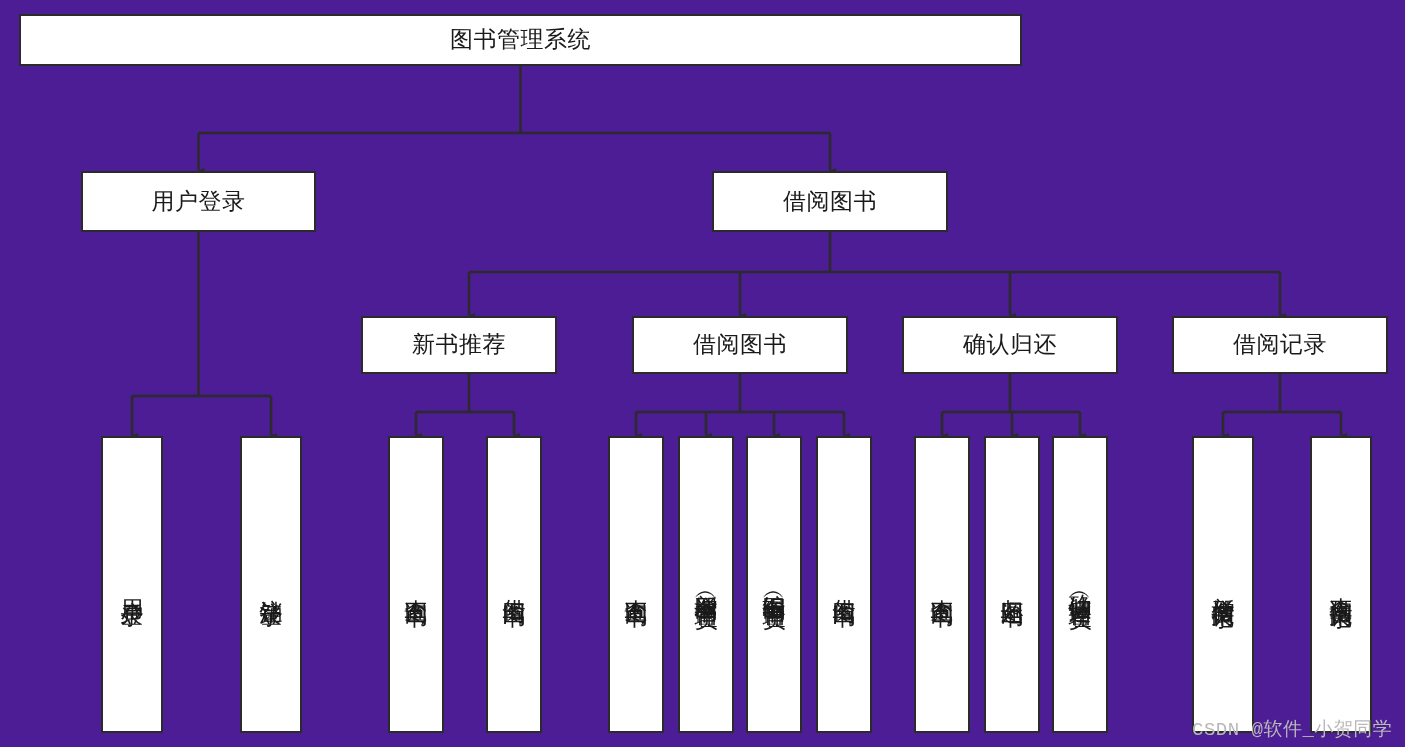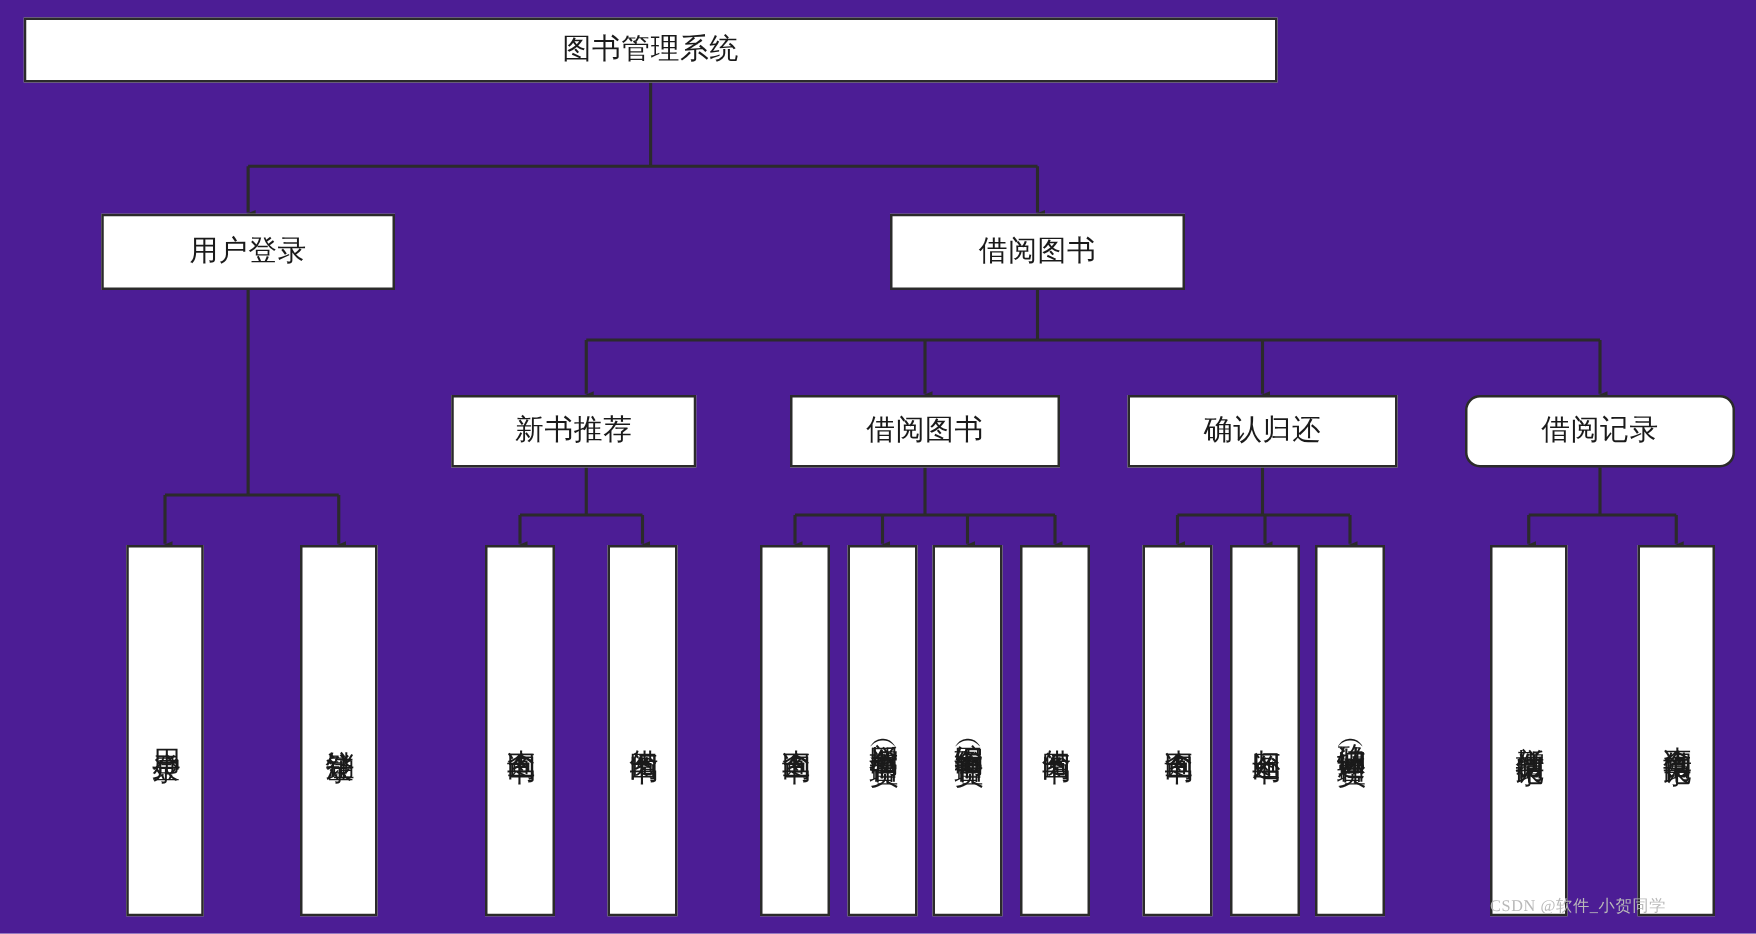--- a/index.html
+++ b/index.html
@@ -55,26 +55,26 @@
   .node.vert .label{
     writing-mode:vertical-rl;
     text-orientation:upright;
     font-size:23px;
     line-height:1.18;
     letter-spacing:2px;
     white-space:nowrap;
   }
   .watermark{
     position:absolute;
-    font-size:13px;
+    font-size:19px;
     color:#b9b9b9;
     letter-spacing:0.5px;
     z-index:6;
     white-space:nowrap;
-    font-family:Liberation Serif, serif;
+    font-family:Liberation Mono, monospace;
   }
 </style>
 </head>
 <body>
 
 <div id="canvas">
 
   <svg id="edges" viewBox="0 0 1405 747" width="1405" height="747">
     <defs>
       <marker id="arrow" markerWidth="10" markerHeight="12" refX="2" refY="6" orient="auto" markerUnits="userSpaceOnUse">
@@ -130,21 +130,21 @@
       </div>
       <div class="node horiz" style="left: 361px; top: 316px; width: 196px; height: 58px;">
         <span class="label">新书推荐</span>
       </div>
       <div class="node horiz" style="left: 632px; top: 316px; width: 216px; height: 58px;">
         <span class="label">借阅图书</span>
       </div>
       <div class="node horiz" style="left: 902px; top: 316px; width: 216px; height: 58px;">
         <span class="label">确认归还</span>
       </div>
-      <div class="node horiz" style="left: 1172px; top: 316px; width: 216px; height: 58px; border-radius: 12px;">
+      <div class="node horiz" style="left: 1172px; top: 316px; width: 216px; height: 58px;">
         <span class="label">借阅记录</span>
       </div>
       <div class="node vert" style="left: 101px; top: 436px; width: 62px; height: 297px;">
         <span class="label">用户登录</span>
       </div>
       <div class="node vert" style="left: 240px; top: 436px; width: 62px; height: 297px;">
         <span class="label">注销登录</span>
       </div>
       <div class="node vert" style="left: 388px; top: 436px; width: 56px; height: 297px;">
         <span class="label">查询图书</span>

